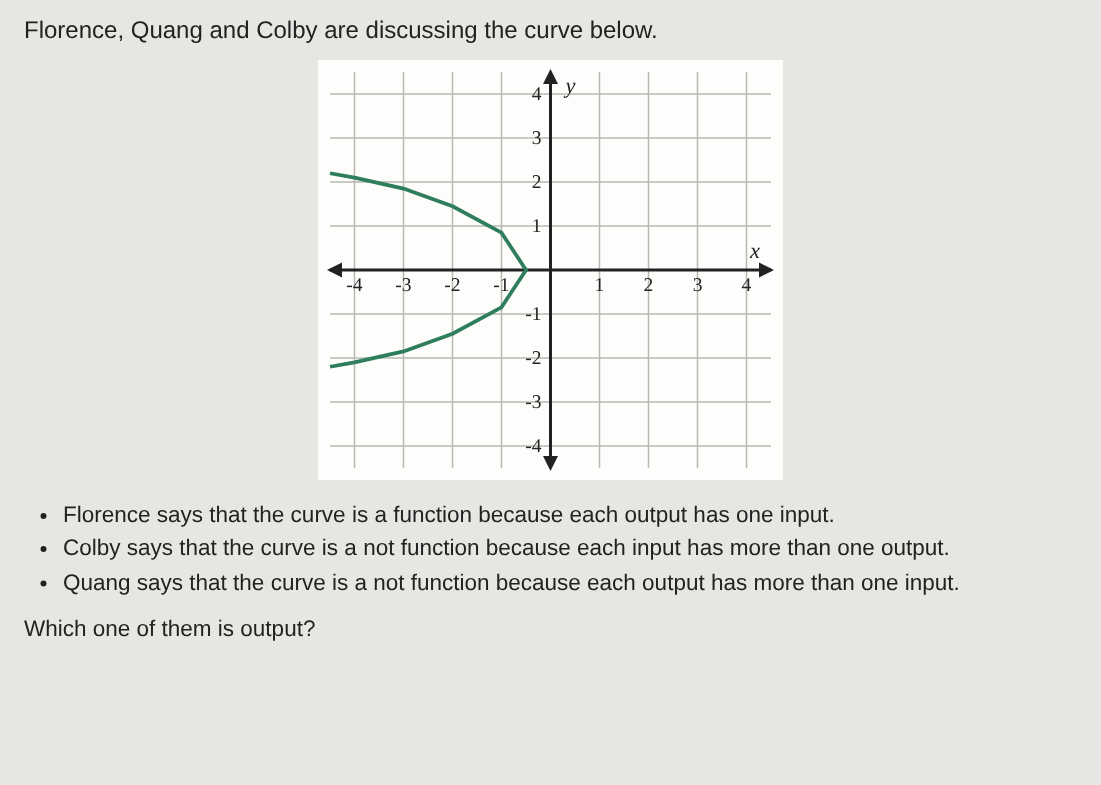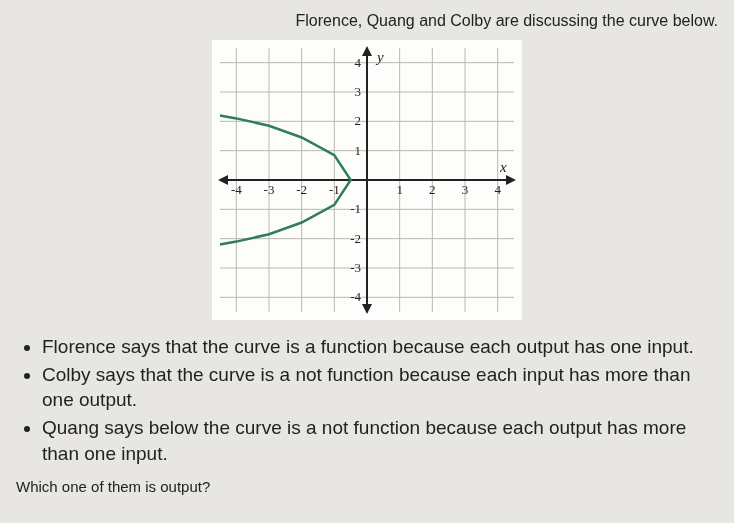--- a/index.html
+++ b/index.html
@@ -8,21 +8,20 @@
       font-family: Arial, Helvetica, sans-serif;
       background: #e8e6e2;
       color: #222;
       width: 734px;
       height: 523px;
       box-sizing: border-box;
     }
     .title {
       font-size: 16px;
       margin-bottom: 10px;
-      text-align: right;
     }
     .chart-wrap {
       display: flex;
       justify-content: center;
       margin-bottom: 14px;
     }
     svg.chart {
       background: #fdfdfb;
     }
     .grid line {
@@ -48,21 +47,21 @@
       stroke: #2e7d5b;
       stroke-width: 2.5;
       fill: none;
     }
     .arrow {
       fill: #222;
     }
     .statements {
       margin: 0 0 12px 0;
       padding-left: 26px;
-      font-size: 19px;
+      font-size: 15px;
       line-height: 1.35;
     }
     .statements li {
       margin-bottom: 2px;
     }
     .question {
       font-size: 15px;
     }
   </style>
 </head>
@@ -120,16 +119,16 @@
       </g>
     <text id="y-label" class="axis-label" x="165" y="22">y</text>
     <text id="x-label" class="axis-label" x="288" y="132">x</text>
     <path id="curve-path" class="curve" d="M8.0 75.5 L24.3 78.4 L57.0 85.7 L89.7 97.5 L122.3 115.1 L138.7 140.0 L138.7 140.0 L122.3 164.9 L89.7 182.5 L57.0 194.3 L24.3 201.6 L8.0 204.5"></path>
   </svg>
 </div>
 
 <ul class="statements">
   <li>Florence says that the curve is a function because each output has one input.</li>
   <li>Colby says that the curve is a not function because each input has more than one output.</li>
-  <li>Quang says below the curve is a not function because each output has more than one input.</li>
+  <li>Quang says that the curve is a not function because each output has more than one input.</li>
 </ul>
 
 <div class="question">Which one of them is output?</div>
 
 </body></html>

